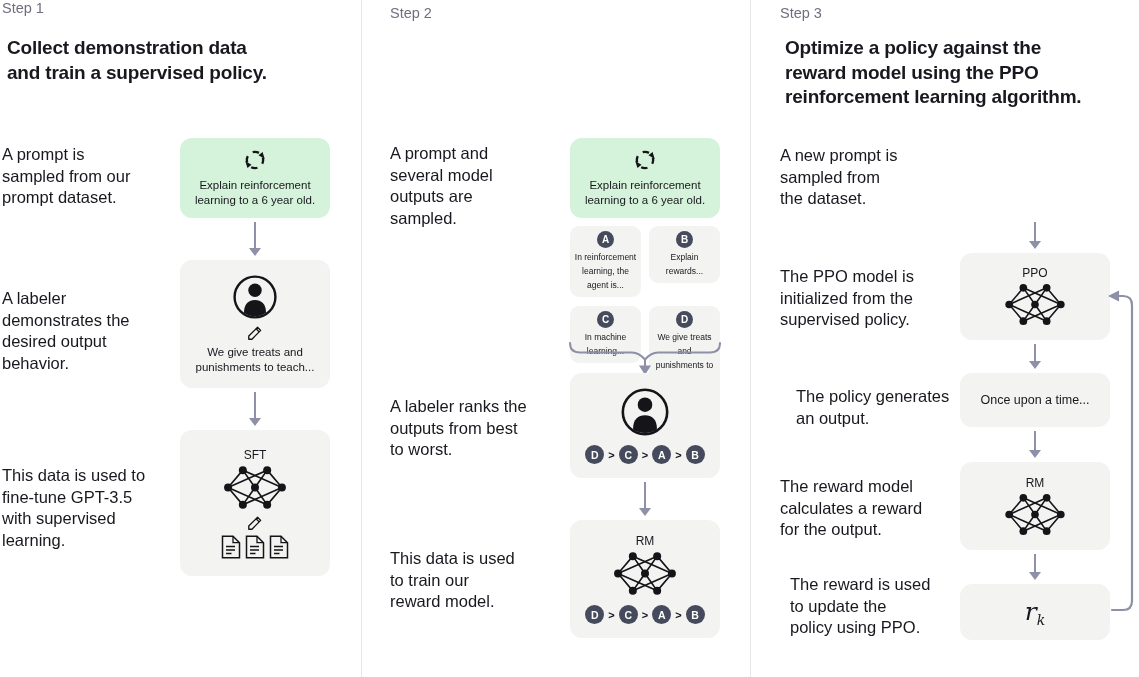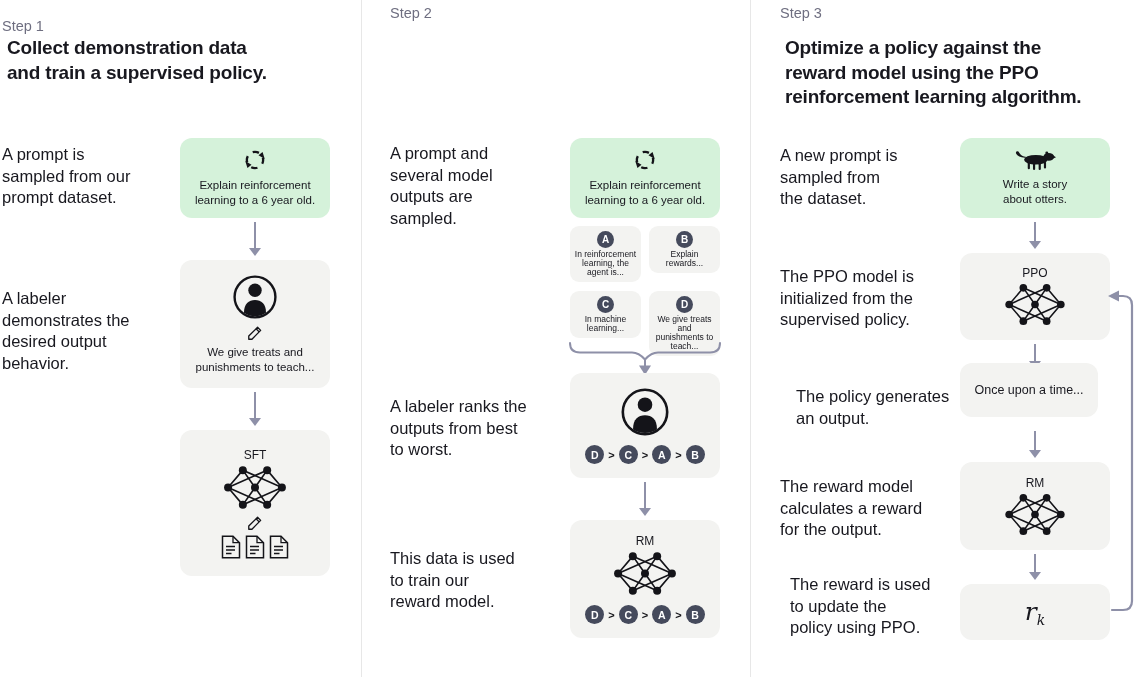--- a/index.html
+++ b/index.html
@@ -27,21 +27,21 @@
   .model-label{font-size:12px;line-height:14px;}
   .icon{display:block;}
   .varrow{position:absolute;width:12px;}
   .varrow .stem{position:absolute;left:5px;top:0;width:2px;height:calc(100% - 8px);background:var(--arrow);}
   .varrow .head{position:absolute;left:0;bottom:0;width:0;height:0;
     border-left:6px solid transparent;border-right:6px solid transparent;border-top:8px solid var(--arrow);}
   .cards{position:absolute;left:570px;top:226px;width:150px;display:grid;
     grid-template-columns:71px 71px;column-gap:8px;row-gap:9px;align-items:start;}
   .card{background:var(--gray-box);border-radius:9px;padding:5px 3px 5px;display:flex;
     flex-direction:column;align-items:center;text-align:center;}
-  .card-text{font-size:8.5px;line-height:9px;white-space:pre-line;margin-top:2px;}
+  .card-text{font-size:8.5px;line-height:14px;white-space:pre-line;margin-top:2px;}
   .rbadge{display:inline-flex;align-items:center;justify-content:center;
     width:19px;height:19px;border-radius:50%;background:var(--badge);color:var(--badge-text);
     font-size:10.5px;font-weight:bold;}
   .card .rbadge{width:17px;height:17px;font-size:10px;}
   .ranking{display:flex;align-items:center;gap:4px;margin-top:8px;}
   .rsep{font-size:11px;font-weight:bold;color:var(--icon);}
   .plain-box-text{font-size:12.5px;}
   .reward{font-family:"DejaVu Serif","Liberation Serif",serif;font-style:italic;font-size:25px;}
   .reward .sub{font-size:14px;vertical-align:-5px;}
 </style>
@@ -103,21 +103,21 @@
       </g>
     </symbol>
   </defs>
 </svg>
 
 <div class="canvas">
 
   <div class="divider" style="left:361px"></div>
   <div class="divider" style="left:750px"></div>
 
-  <div class="step-label" style="left:2px;top:18px">Step 1</div>
+  <div class="step-label" style="left:2px;top:0">Step 1</div>
   <h2 class="heading" style="left:2px;top:31px">Collect demonstration data
 and train a supervised policy.</h2>
 
   <div class="ann" style="left:2px;top:144px">A prompt is
 sampled from our
 prompt dataset.</div>
 
   <div class="box green" style="left:180px;top:138px;width:150px;height:80px">
     <svg class="icon" width="24" height="24" style="color:var(--icon)">
         <use href="#sym-cycle"></use>
@@ -145,20 +145,24 @@
       </svg>
     <div class="box-text" style="margin-top:3px">We give treats and
 punishments to teach...</div>
   </div>
 
   <div class="varrow" style="left:249px;top:392px;height:34px">
     <i class="stem"></i>
       <i class="head"></i>
   </div>
 
+  <div class="ann" style="left:2px;top:465px">This data is used to
+fine-tune GPT-3.5
+with supervised
+learning.</div>
 
   <div class="box gray" style="left:180px;top:430px;width:150px;height:146px">
     <div class="model-label">SFT</div>
     <svg class="icon" width="66" height="47" style="color:var(--icon);margin-top:2px">
         <use href="#sym-net"></use>
       </svg>
     <svg class="icon" width="19" height="19" style="color:var(--icon);margin-top:2px">
         <use href="#sym-pencil"></use>
       </svg>
     <div style="display:flex;gap:4px;margin-top:3px">
@@ -266,27 +270,20 @@
 
   <div class="step-label" style="left:780px;top:5px">Step 3</div>
   <h2 class="heading" style="left:780px;top:31px">Optimize a policy against the
 reward model using the PPO
 reinforcement learning algorithm.</h2>
 
   <div class="ann" style="left:780px;top:145px">A new prompt is
 sampled from
 the dataset.</div>
 
-  <div class="box green" style="left:960px;top:138px;width:150px;height:80px">
-    <svg class="icon" width="42" height="22" style="color:var(--icon)">
-        <use href="#sym-otter"></use>
-      </svg>
-    <div class="box-text">Write a story
-about otters.</div>
-  </div>
 
   <div class="varrow" style="left:1029px;top:222px;height:27px">
     <i class="stem"></i>
       <i class="head"></i>
   </div>
 
   <div class="ann" style="left:780px;top:266px">The PPO model is
 initialized from the
 supervised policy.</div>
 
@@ -298,21 +295,21 @@
   </div>
 
   <div class="varrow" style="left:1029px;top:344px;height:25px">
     <i class="stem"></i>
       <i class="head"></i>
   </div>
 
   <div class="ann" style="left:796px;top:386px">The policy generates
 an output.</div>
 
-  <div class="box gray" style="left:960px;top:363px;width:138px;height:54px">
+  <div class="box gray" style="left:960px;top:373px;width:150px;height:54px">
     <div class="plain-box-text">Once upon a time...</div>
   </div>
 
   <div class="varrow" style="left:1029px;top:431px;height:27px">
     <i class="stem"></i>
       <i class="head"></i>
   </div>
 
   <div class="ann" style="left:780px;top:476px">The reward model
 calculates a reward

